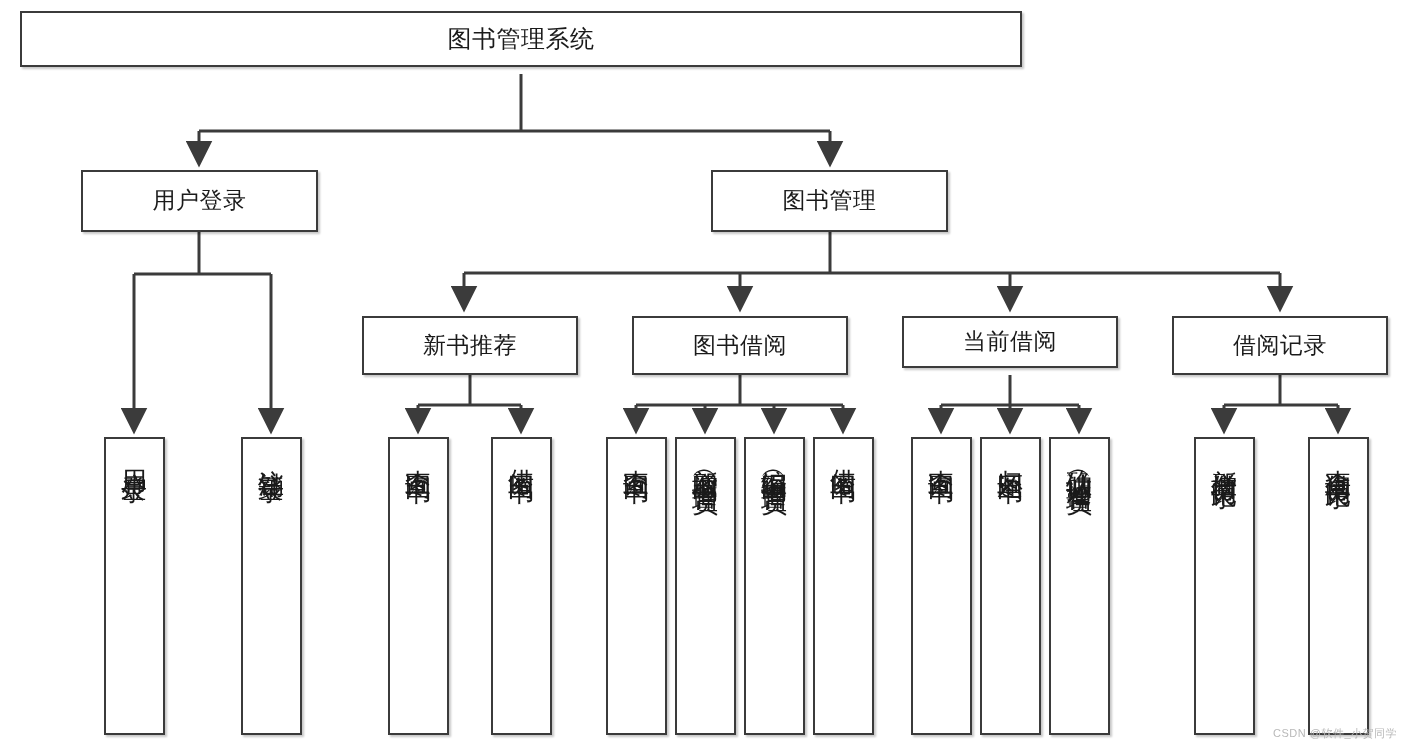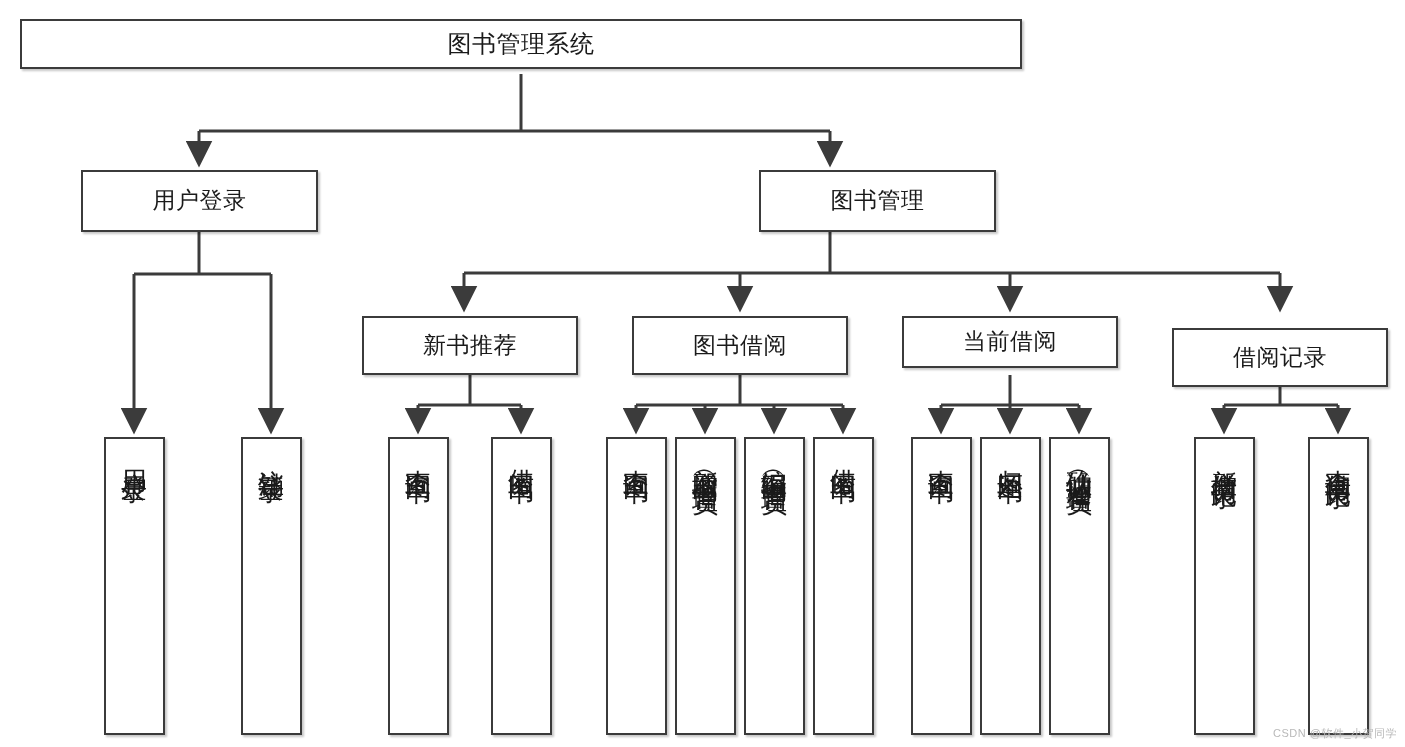--- a/index.html
+++ b/index.html
@@ -124,41 +124,41 @@
       <path d="M 1010 405 L 1010 430" marker-end="url(#arrow)"></path>
       <path d="M 1079 405 L 1079 430" marker-end="url(#arrow)"></path>
 
       <path d="M 1280 375 L 1280 405"></path>
       <path d="M 1224 405 L 1338 405"></path>
       <path d="M 1224 405 L 1224 430" marker-end="url(#arrow)"></path>
       <path d="M 1338 405 L 1338 430" marker-end="url(#arrow)"></path>
     </g>
   </svg>
 
-  <div class="node root h" style="left:20px; top:11px; width:1002px; height:50px;margin-top:8px;">
+  <div class="node root h" style="left:20px; top:11px; width:1002px; height:56px;">
     <span class="label">图书管理系统</span>
   </div>
 
   <div class="node h" style="left:81px; top:170px; width:237px; height:62px;">
     <span class="label">用户登录</span>
   </div>
-  <div class="node h" style="left:711px; top:170px; width:237px; height:62px;margin-left:48px;">
+  <div class="node h" style="left:711px; top:170px; width:237px; height:62px;">
     <span class="label">图书管理</span>
   </div>
 
   <div class="node h" style="left:632px; top:316px; width:216px; height:59px;">
     <span class="label">图书借阅</span>
   </div>
   <div class="node h" style="left:362px; top:316px; width:216px; height:59px;">
     <span class="label">新书推荐</span>
   </div>
   <div class="node h" style="left:902px; top:316px; width:216px; height:52px;">
     <span class="label">当前借阅</span>
   </div>
-  <div class="node h" style="left:1172px; top:316px; width:216px; height:59px;margin-top:12px;">
+  <div class="node h" style="left:1172px; top:316px; width:216px; height:59px;">
     <span class="label">借阅记录</span>
   </div>
 
   <div class="node v" style="left:104px; top:437px; width:61px; height:298px;">
     <span class="label">用户登录</span>
   </div>
   <div class="node v" style="left:241px; top:437px; width:61px; height:298px;">
     <span class="label">注销登录</span>
   </div>
 

